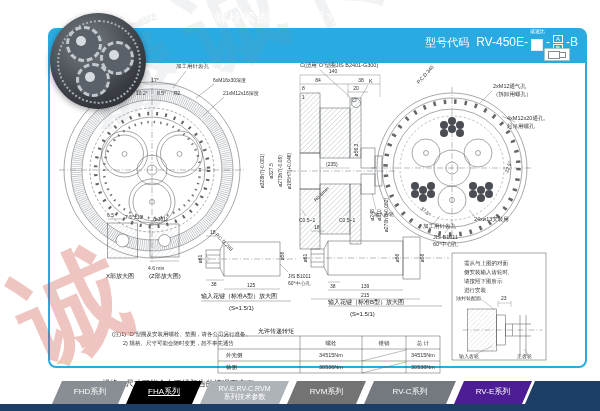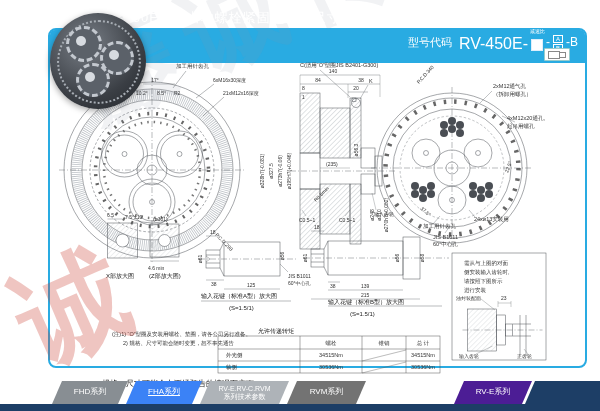--- a/index.html
+++ b/index.html
@@ -5,21 +5,21 @@
   html,body{margin:0;padding:0;}
   body{width:600px;height:411px;position:relative;background:#fff;
        font-family:"Liberation Sans","DejaVu Sans",sans-serif;overflow:hidden;}
   .abs{position:absolute;}
   
   #frame{left:48px;top:28px;width:535px;height:336px;border:2px solid #29abe2;border-radius:8px;z-index:1;background:#fff;}
   #headerbar{left:0;top:0;width:100%;height:33px;background:#29abe2;border-radius:5px 5px 0 0;}
   #title{left:100px;top:9px;color:#fff;font-size:13px;letter-spacing:1px;white-space:nowrap;}
   #modelrow{right:8px;top:7px;display:flex;gap:3px;color:#fff;white-space:nowrap;}
   #model-label{font-size:11px;margin-right:4px;}
-  #model-code{font-size:16px;}
+  #model-code{font-size:12px;}
   .chipbox{display:inline-block;width:10px;height:10px;background:#fff;border:1px solid #dfeefb;vertical-align:middle;}
   .ratiowrap{position:relative;display:inline-block;}
   .ratiohint{position:absolute;top:-7px;left:-1px;font-size:5px;color:#fff;white-space:nowrap;}
   .ab{display:inline-flex;flex-direction:column;gap:1px;}
   .ab span{border:1px solid #fff;color:#fff;font-size:6px;line-height:6px;padding:0 2px;text-align:center;}
   #gearchip{right:26px;top:21px;width:24px;height:11px;background:#fff;border:1px solid #9cc;border-radius:1px;}
   #gearchip i{position:absolute;left:3px;top:2px;width:10px;height:6px;border:1px solid #888;}
   #gearchip b{position:absolute;right:3px;top:3px;width:5px;height:4px;border:1px solid #888;}
   
   #photo{left:50px;top:13px;width:96px;height:96px;border-radius:50%;z-index:7;
@@ -357,27 +357,30 @@
 <div id="wm" class="abs">藤诚传动</div>
 <div id="wmred" class="abs">诚</div>
 
 <div id="disclaimer" class="abs">规格、尺寸可能会在不经预告的情况下变更。</div>
 
 <div id="tabs" class="abs">
   <div id="tabstrip" class="abs"></div>
   <div class="tab" style="left:52px;width:76px;background:#888e93;">
     <span>FHD系列</span>
   </div>
-  <div class="tab" style="left:126px;width:76px;background:#3b82f6;text-decoration:underline;">
+  <div class="tab" style="left:126px;width:76px;background:#000000;text-decoration:underline;">
     <span>FHA系列</span>
   </div>
   <div class="tab" style="left:200px;width:89px;background:#aeb3b8;">
     <span class="l2">RV-E.RV-C.RVM</span>
     <span class="l2">系列技术参数</span>
   </div>
   <div class="tab" style="left:287px;width:79px;background:#737373;">
     <span>RVM系列</span>
   </div>
+  <div class="tab" style="left:364px;width:92px;background:#74797f;">
+    <span>RV-C系列</span>
+  </div>
   <div class="tab" style="left:454px;width:78px;background:#4c1d95;">
     <span>RV-E系列</span>
   </div>
   <div id="tab-corner"></div>
 </div>
 
 </body></html>

